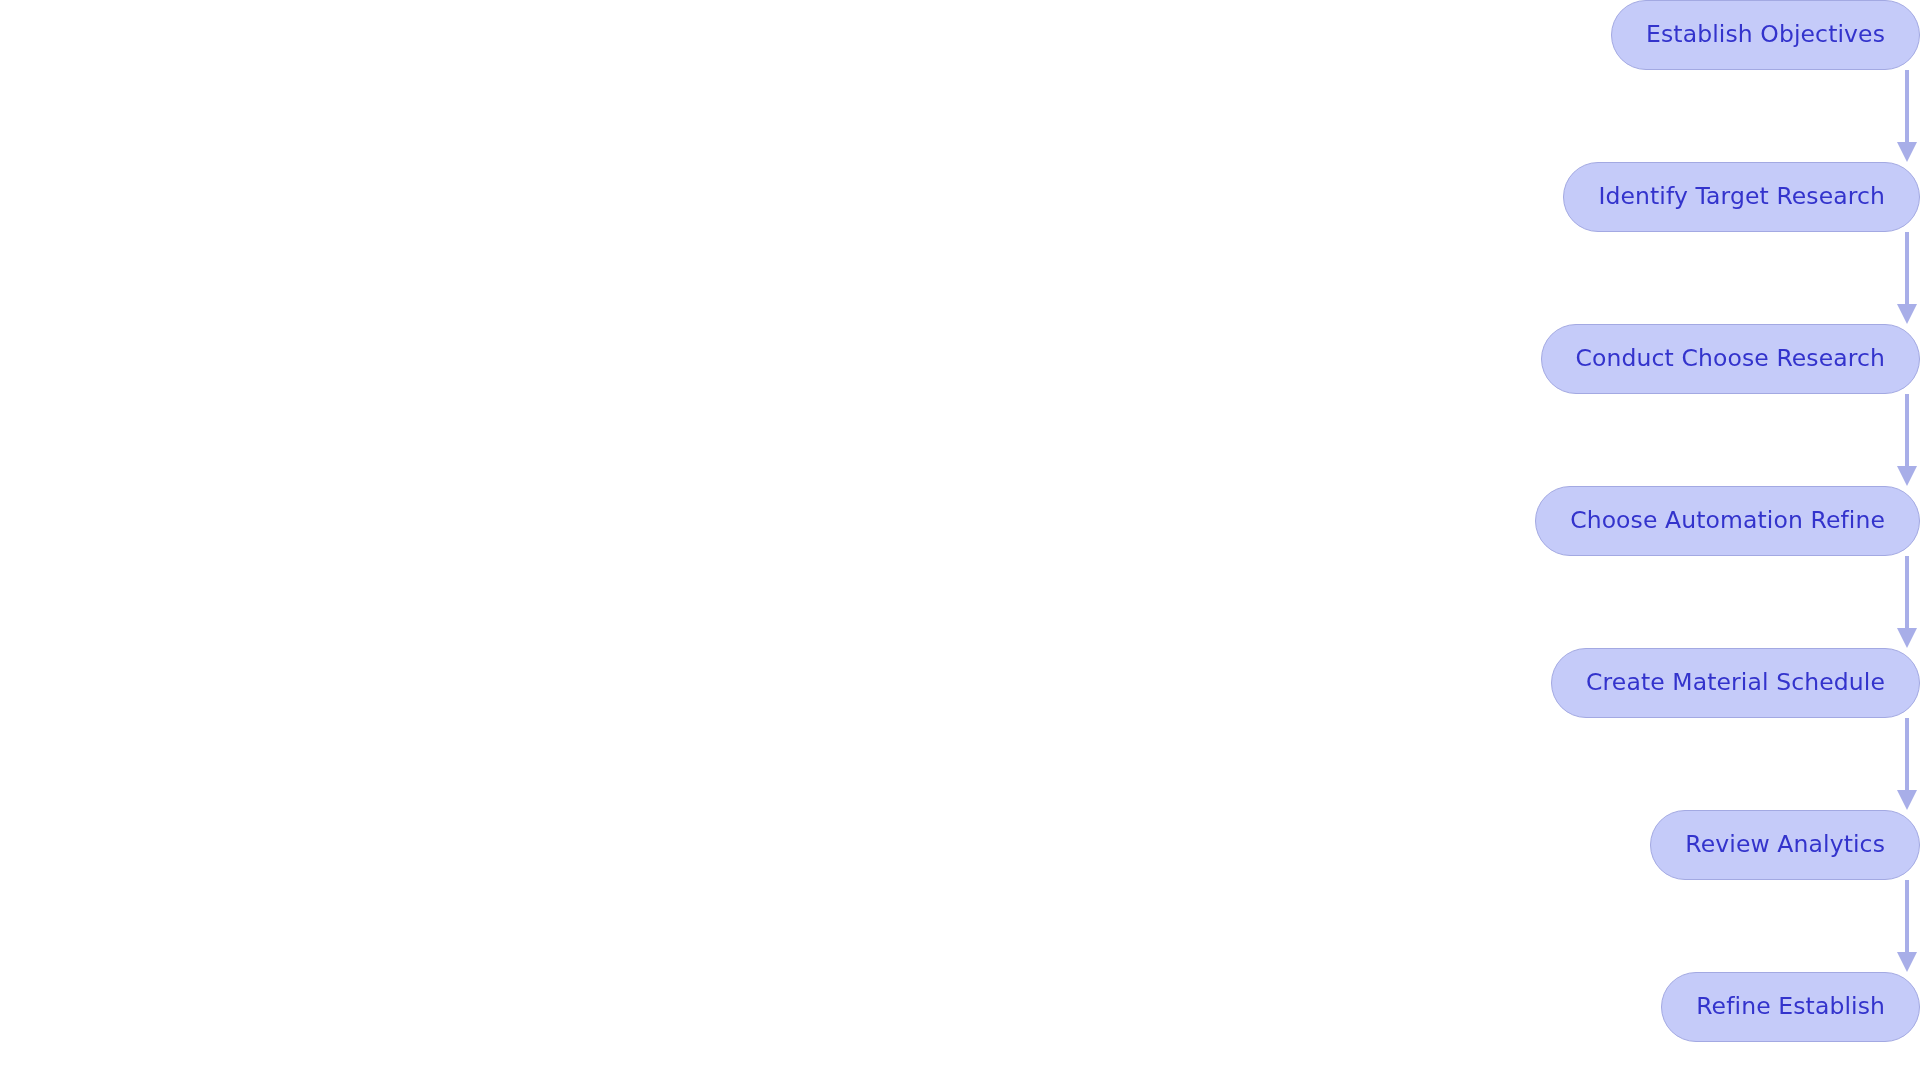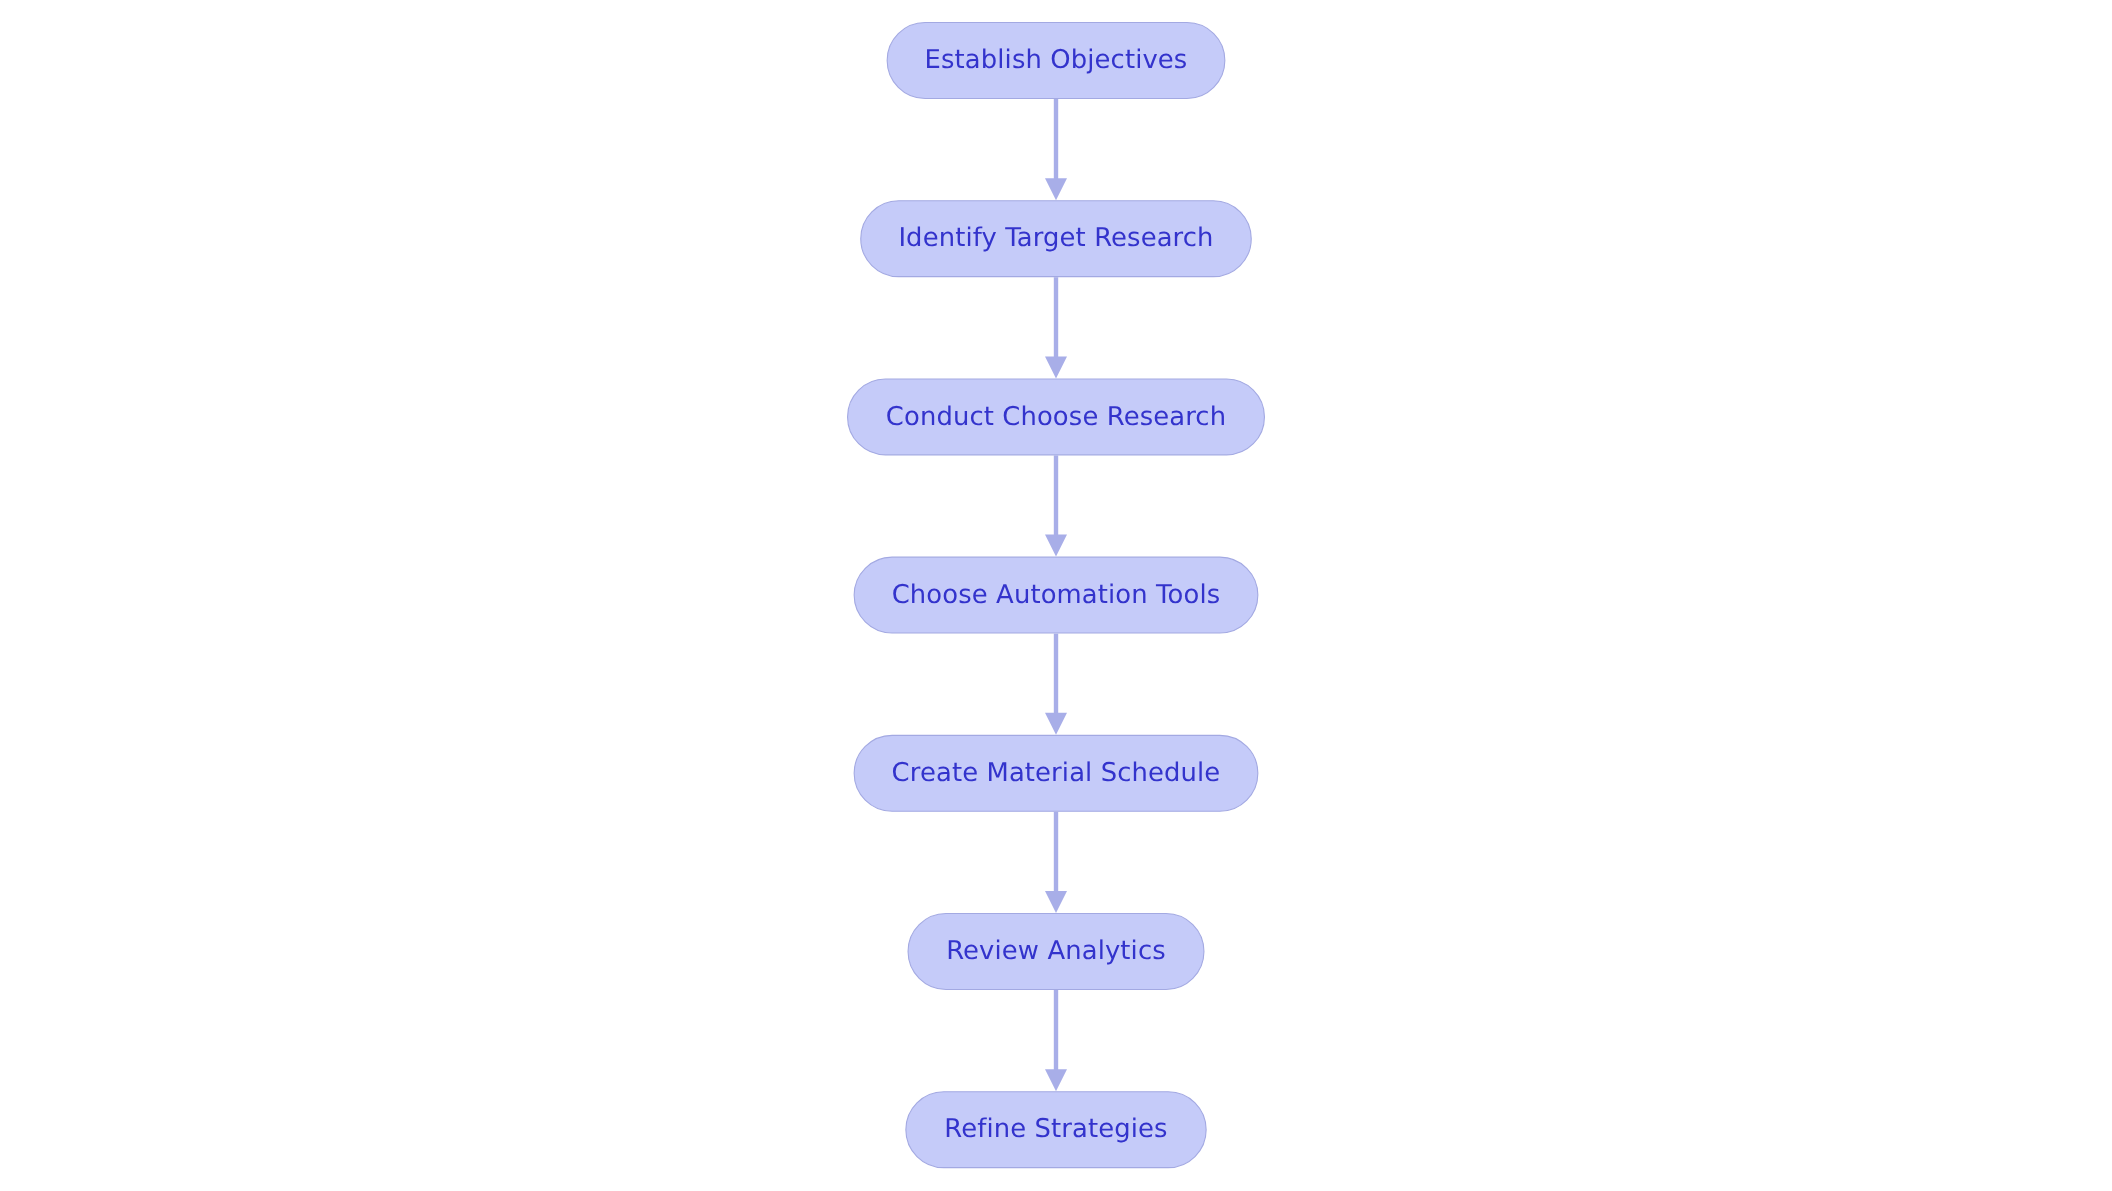--- a/index.html
+++ b/index.html
@@ -23,23 +23,22 @@
 
   
   .flow-chain {
     position: absolute;
     left: 0;
     top: 0;
     width: 1920px;
     height: 1083px;
     display: flex;
     flex-direction: column;
-    align-items: center;
+    align-items: flex-end;
     justify-content: flex-start;
-    padding-top: 20px;
     box-sizing: border-box;
   }
 
   
   .flow-node {
     height: 70px;
     border-radius: 35px;
     background: #c5cbf9;
     border: 1.6px solid #a3a9e2;
     color: #3333cc;
@@ -115,21 +114,21 @@
     <div class="flow-node">
       <span class="flow-node-label">Conduct Choose Research</span>
     </div>
 
     <div class="flow-connector">
       <div class="conn-line"></div>
       <div class="conn-head"></div>
     </div>
 
     <div class="flow-node">
-      <span class="flow-node-label">Choose Automation Tools</span>
+      <span class="flow-node-label">Choose Automation Refine</span>
     </div>
 
     <div class="flow-connector">
       <div class="conn-line"></div>
       <div class="conn-head"></div>
     </div>
 
     <div class="flow-node">
       <span class="flow-node-label">Create Material Schedule</span>
     </div>
@@ -142,17 +141,17 @@
     <div class="flow-node">
       <span class="flow-node-label">Review Analytics</span>
     </div>
 
     <div class="flow-connector">
       <div class="conn-line"></div>
       <div class="conn-head"></div>
     </div>
 
     <div class="flow-node">
-      <span class="flow-node-label">Refine Strategies</span>
+      <span class="flow-node-label">Refine Establish</span>
     </div>
 
   </div>
 </div>
 
 </body></html>

